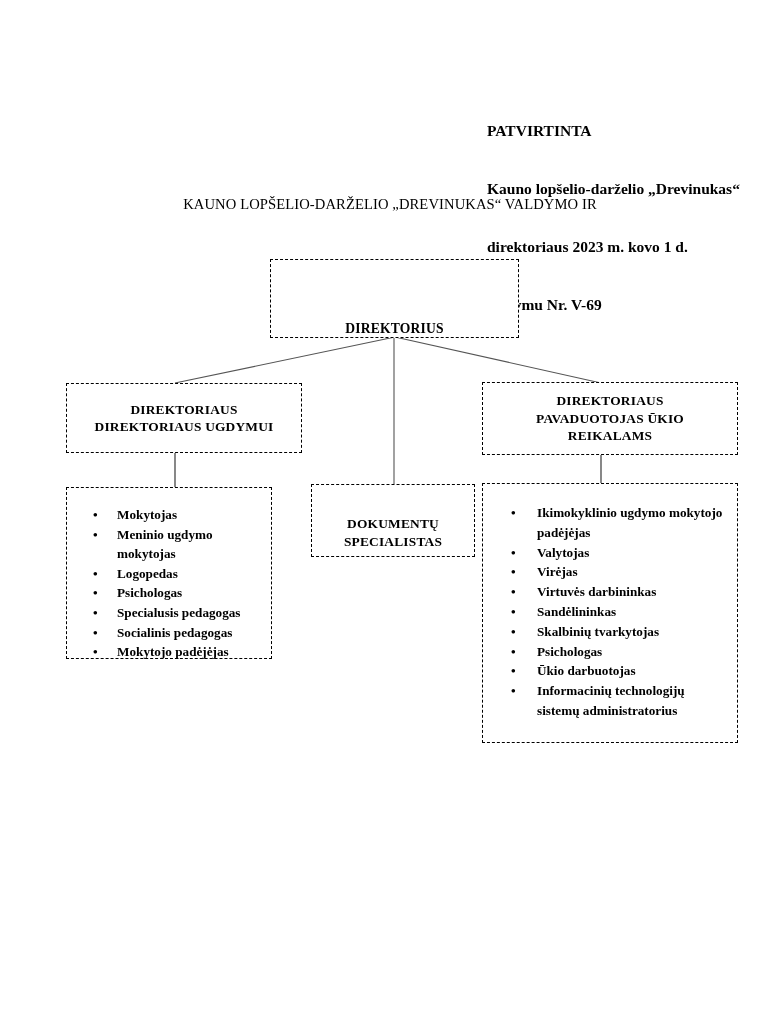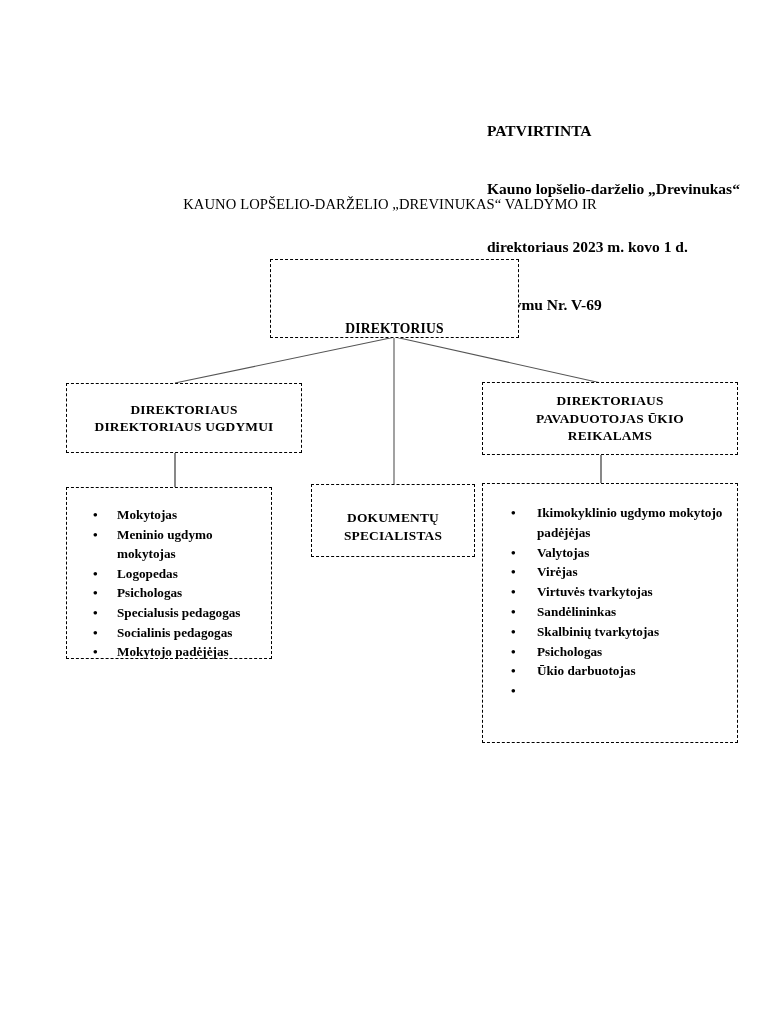--- a/index.html
+++ b/index.html
@@ -73,21 +73,21 @@
     display: flex; align-items: center; justify-content: center;
   }
 
   #node-deputy-economy {
     left: 482px; top: 382px; width: 256px; height: 73px;
     display: flex; align-items: center; justify-content: center;
   }
 
   #node-document-specialist {
     left: 311px; top: 484px; width: 164px; height: 73px;
-    padding-top: 24px;
+    padding-top: 30px;
   }
 
   
   #node-education-staff {
     left: 66px; top: 487px; width: 206px; height: 172px;
     padding: 17px 8px 8px 14px;
   }
   #node-economy-staff {
     left: 482px; top: 483px; width: 256px; height: 260px;
     padding: 19px 8px 8px 16px;
@@ -188,22 +188,22 @@
       <li><span class="bullet-dot">•</span><span>Socialinis pedagogas</span></li>
       <li><span class="bullet-dot">•</span><span>Mokytojo padėjėjas</span></li>
     </ul>
   </div>
 
   <div class="node" id="node-economy-staff">
     <ul class="staff-list">
       <li><span class="bullet-dot">•</span><span>Ikimokyklinio ugdymo mokytojo padėjėjas</span></li>
       <li><span class="bullet-dot">•</span><span>Valytojas</span></li>
       <li><span class="bullet-dot">•</span><span>Virėjas</span></li>
-      <li><span class="bullet-dot">•</span><span>Virtuvės tvarkytojas</span></li>
+      <li><span class="bullet-dot">•</span><span>Virtuvės darbininkas</span></li>
       <li><span class="bullet-dot">•</span><span>Sandėlininkas</span></li>
       <li><span class="bullet-dot">•</span><span>Skalbinių tvarkytojas</span></li>
       <li><span class="bullet-dot">•</span><span>Psichologas</span></li>
       <li><span class="bullet-dot">•</span><span>Ūkio darbuotojas</span></li>
-      <li><span class="bullet-dot">•</span></li>
+      <li><span class="bullet-dot">•</span><span>Informacinių technologijų sistemų administratorius</span></li>
     </ul>
   </div>
 
 </div>
 
 </body></html>

